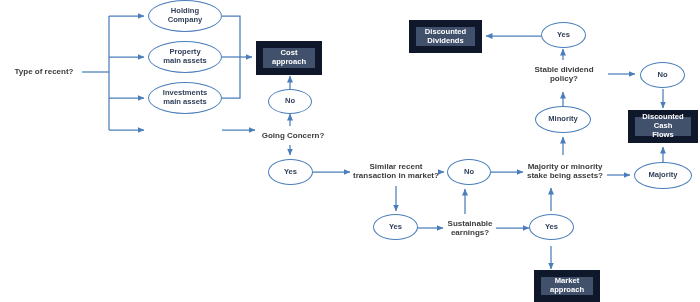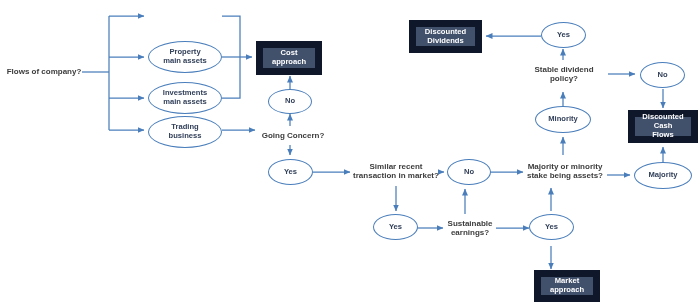--- a/index.html
+++ b/index.html
@@ -85,38 +85,38 @@
       <path d="M608,74 L635,74" marker-end="url(#ar)"></path>
 
       <path d="M663,89 L663,108" marker-end="url(#ar)"></path>
 
       <path d="M663,163 L663,147" marker-end="url(#ar)"></path>
 
     </g>
   </svg>
 
   <div class="node plain fs85" style="left:5px;top:64px;width:78px;height:16px;">
-    <span>Flows of company?</span>
+    <span>Type of recent?</span>
   </div>
 
+  <div class="node ellipse fs8" style="left:148px;top:0px;width:74px;height:32px;flex-direction:column;">
+    <span>Holding</span>
+    <span>Company</span>
+  </div>
 
   <div class="node ellipse fs8" style="left:148px;top:41px;width:74px;height:32px;flex-direction:column;">
     <span>Property</span>
     <span>main assets</span>
   </div>
 
   <div class="node ellipse fs8" style="left:148px;top:82px;width:74px;height:32px;flex-direction:column;">
     <span>Investments</span>
     <span>main assets</span>
   </div>
 
-  <div class="node ellipse fs8" style="left:148px;top:116px;width:74px;height:32px;flex-direction:column;">
-    <span>Trading</span>
-    <span>business</span>
-  </div>
 
   <div class="node box fs8" style="left:256px;top:41px;width:66px;height:34px;flex-direction:column;">
     <span>Cost</span>
     <span>approach</span>
   </div>
 
   <div class="node ellipse fs8" style="left:268px;top:89px;width:44px;height:25px;">
     <span>No</span>
   </div>
 

